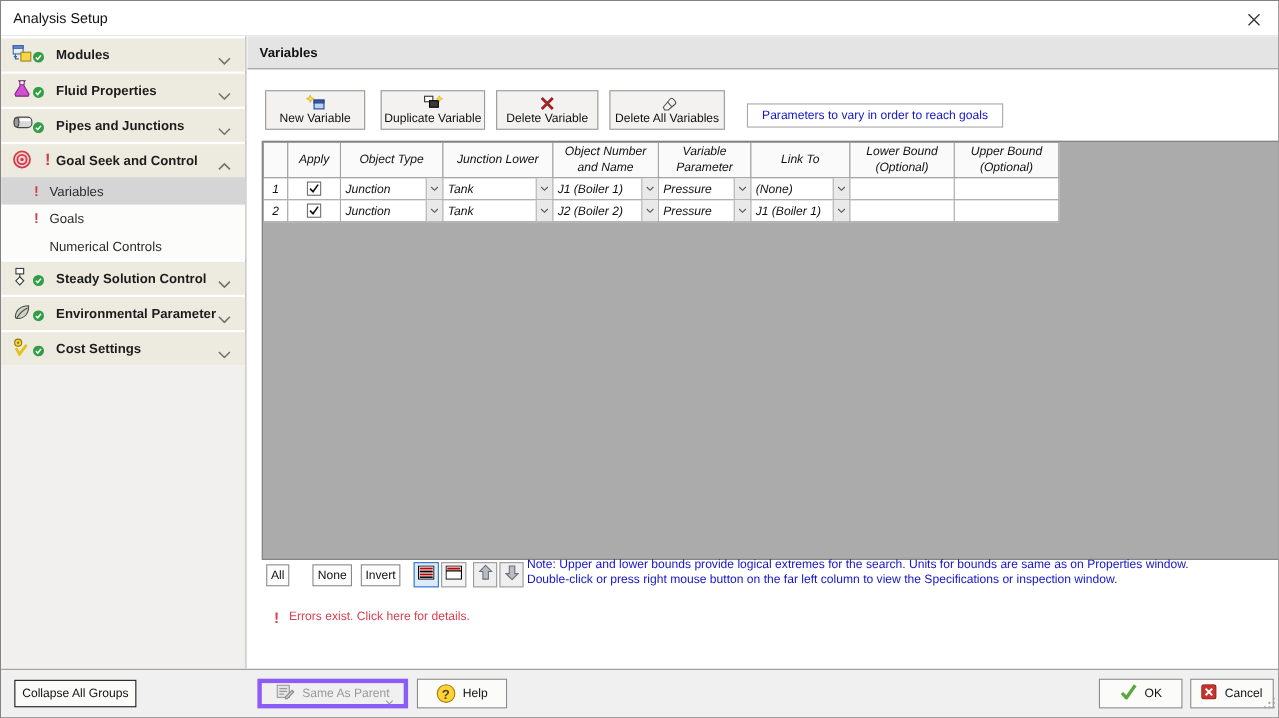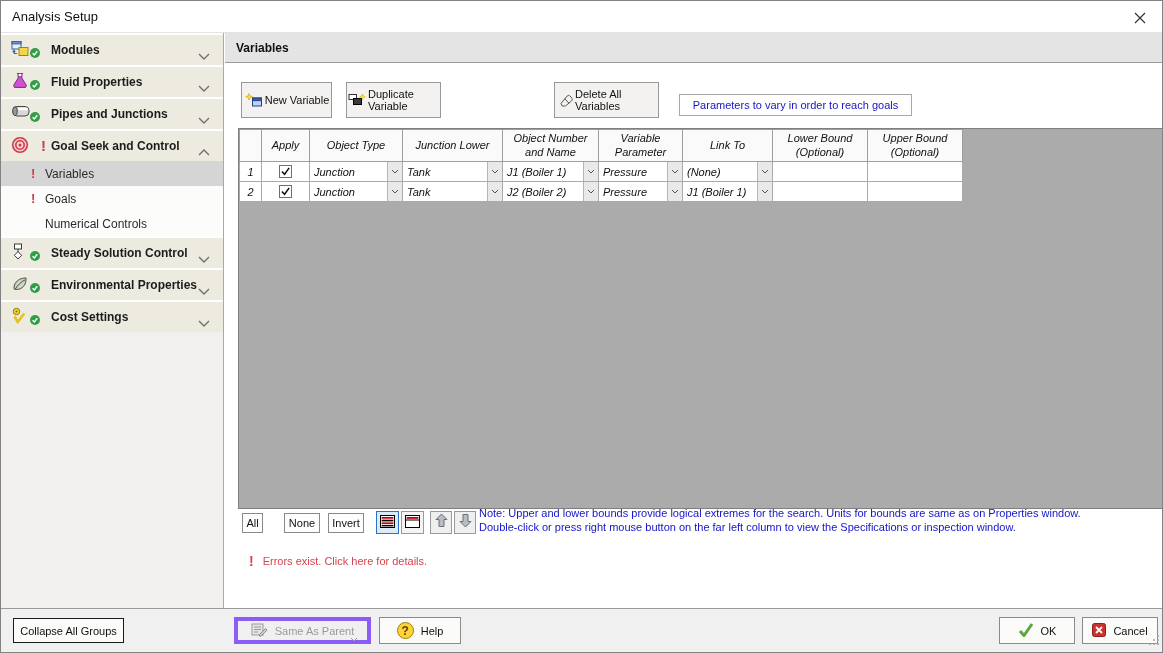--- a/index.html
+++ b/index.html
@@ -34,21 +34,21 @@
   .subitem .s-label { font-size:12px; color:#2b2b2b; margin-left:1px; }
   .sidebar-fill { flex:1; background:#f1f0ee; }
 
   
   .main { position:absolute; left:224px; top:32px; right:0; bottom:44px; background:#fff; }
   .panel-band { position:absolute; left:0; top:0; right:0; height:30px; background:#e4e4e4;
                 border-bottom:1px solid #9b9b9b; display:flex; align-items:center; }
   .panel-band .p-title { font-size:12px; font-weight:bold; color:#111; margin-left:11px; }
 
   .tbtn { position:absolute; top:49px; height:36px; background:#f3f2f0; border:1px solid #989898;
-          display:flex; flex-direction:row; align-items:center; justify-content:center;
+          display:flex; flex-direction:column; align-items:center; justify-content:center;
           gap:1px; font-size:11px; color:#111; cursor:pointer; }
   .tbtn svg { display:block; }
   .btn-new { left:16px; width:91px; }
   .btn-dup { left:121px; width:95px; }
   .btn-del { left:226px; width:93px; }
   .btn-delall { left:329px; width:105px; }
   .hint-box { position:absolute; left:454px; top:61px; width:233px; height:22px;
               border:1px solid #a8a8a8; background:#fff; color:#1414c8; font-size:11px;
               display:flex; align-items:center; justify-content:center; }
 
@@ -243,21 +243,21 @@
       <span class="g-icon">
         <svg width="18" height="18" viewBox="0 0 18 18">
           <path d="M3 13.5C3 6.5 8.5 3 15 3c.3 7-3.5 11.5-9.8 11.5-1 0-2.2-.2-2.2-1z" fill="#cfd4c9" stroke="#4a4f45"></path>
           <path d="M4 14.5C7 9.5 10.5 6.5 14 5" stroke="#4a4f45" fill="none"></path>
         </svg>
         <span class="badge"><svg width="10" height="10" viewBox="0 0 10 10">
               <circle cx="5" cy="5" r="5" fill="#2f9e44"></circle>
               <path d="M2.6 5.2l1.7 1.7 3-3.6" stroke="#fff" stroke-width="1.4" fill="none"></path>
             </svg></span>
       </span>
-      <span class="g-label">Environmental Properties</span>
+      <span class="g-label">Environmental Parameter</span>
       <span class="chev">
         <svg width="12" height="7" viewBox="0 0 12 7">
             <path d="M1 1l5 5 5-5" stroke="#707070" stroke-width="1.4" fill="none"></path>
           </svg>
       </span>
     </div>
 
     <div class="group">
       <span class="g-icon">
         <svg width="18" height="19" viewBox="0 0 18 19">
@@ -302,20 +302,28 @@
       <span>
         <svg width="20" height="15" viewBox="0 0 20 15">
           <rect x="2" y="1.5" width="7.5" height="5" fill="#fff" stroke="#333"></rect>
           <rect x="6.5" y="5.5" width="8" height="6" fill="#3a3a3a" stroke="#000"></rect>
           <path d="M15.5 1l.8 1.9 2 .8-2 .9-.8 2-.9-2-1.9-.9 1.9-.8z" fill="#ffe03a" stroke="#c8a000" stroke-width=".5"></path>
         </svg>
       </span>
       <span>Duplicate Variable</span>
     </div>
 
+    <div class="tbtn btn-del">
+      <span>
+        <svg width="15" height="14" viewBox="0 0 15 14">
+            <path d="M2.5 2l10 10M12.5 2l-10 10" stroke="#9e2428" stroke-width="2.6" fill="none"></path>
+          </svg>
+      </span>
+      <span>Delete Variable</span>
+    </div>
 
     <div class="tbtn btn-delall">
       <span>
         <svg width="19" height="14" viewBox="0 0 19 14">
           <path d="M6 10.5L12.2 3c.8-.9 2.1-.9 2.8 0l1.7 1.9c.8.9.7 2.1-.1 2.9L10.5 13H7.2z" fill="#f2f2f2" stroke="#555"></path>
           <path d="M9.8 5.7l4.2 4.6" stroke="#555" fill="none"></path>
         </svg>
       </span>
       <span>Delete All Variables</span>
     </div>

